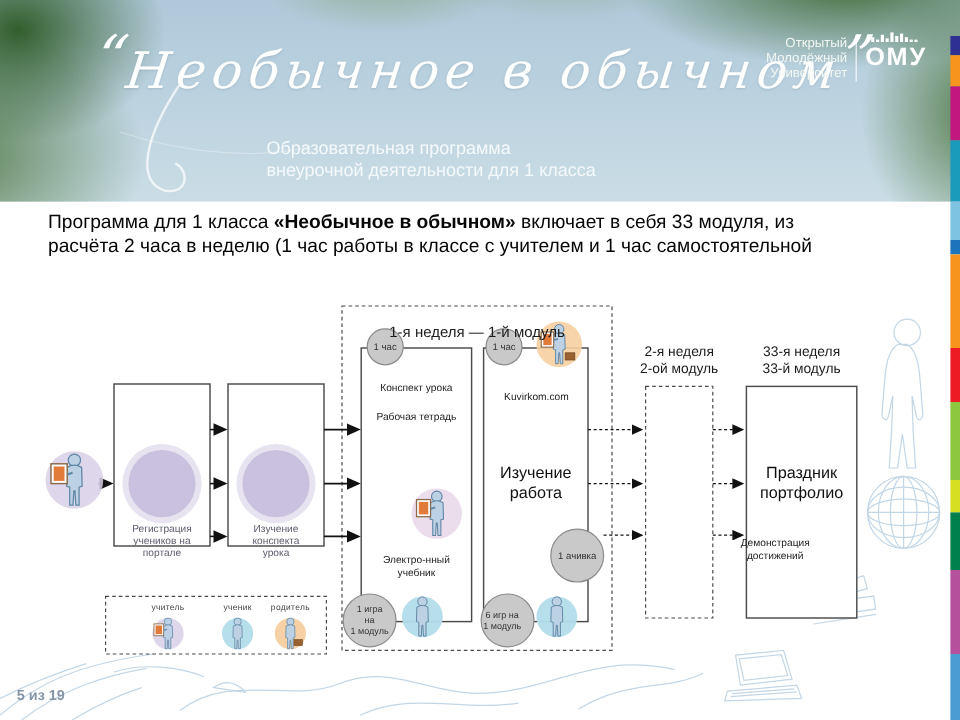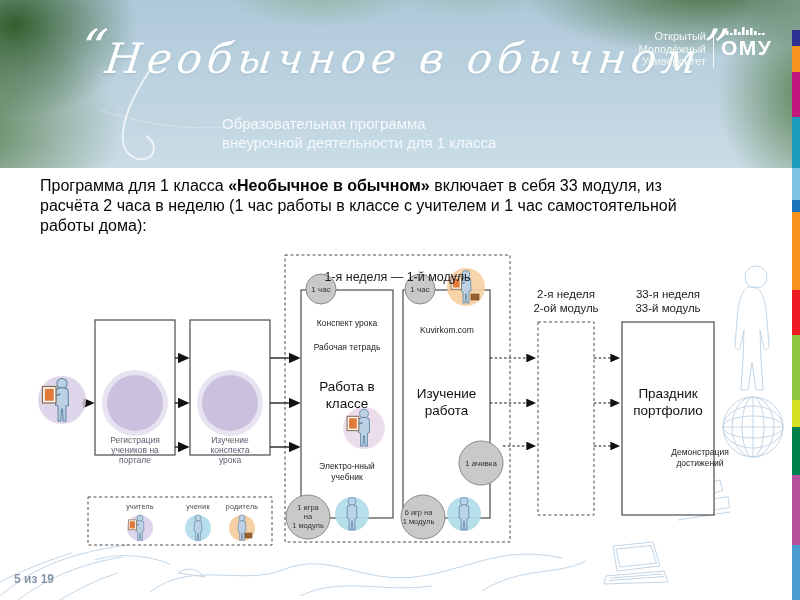--- a/index.html
+++ b/index.html
@@ -99,21 +99,20 @@
       <div style="height: 65px; background: rgb(141, 198, 63);"></div>
       <div style="height: 27px; background: rgb(215, 223, 35);"></div>
       <div style="height: 48px; background: rgb(0, 128, 76);"></div>
       <div style="height: 70px; background: rgb(181, 80, 156);"></div>
       <div style="height: 55px; background: rgb(75, 156, 211);"></div>
     </div>
 
   <div class="intro">
     <div><span>Программа для 1 класса </span><b>«Необычное в обычном»</b><span> включает в себя 33 модуля, из</span></div>
     <div>расчёта 2 часа в неделю (1 час работы в классе с учителем и 1 час самостоятельной</div>
-    <div>работы дома):</div>
   </div>
 
   <svg width="800" height="600" viewBox="0 0 800 600" style="pointer-events:none">
     <defs>
       <marker id="ah" markerWidth="9" markerHeight="8" refX="7" refY="4" orient="auto">
         <path d="M0 0 L9 4 L0 8 Z" fill="#111"></path>
       </marker>
       <g id="person-fig">
         <circle cx="0" cy="-11" r="3.4" fill="#bcd2e4" stroke="#5f86a6" stroke-width=".7"></circle>
         <path d="M -4 -7 Q 0 -9.5 4 -7 L 4.3 3.5 L 2.6 4 L 2.6 14 L 0.8 14 L 0.3 6 L -0.3 6 L -0.8 14 L -2.6 14 L -2.6 4 L -4.3 3.5 Z" fill="#bcd2e4" stroke="#5f86a6" stroke-width=".7"></path>
@@ -286,24 +285,20 @@
     <div>конспекта</div>
     <div>урока</div>
   </div>
 
   <div class="dt gray-txt" style="left:303px;top:285px;width:36px">1 час</div>
   <div class="dt gray-txt" style="left:402px;top:285px;width:36px">1 час</div>
 
   <div class="dt small-txt" style="left:303px;top:318px;width:88px">Конспект урока</div>
   <div class="dt small-txt" style="left:303px;top:342px;width:88px">Рабочая тетрадь</div>
 
-  <div class="dt box-title" style="left:301px;top:378px;width:92px">
-    <div>Работа в</div>
-    <div>классе</div>
-  </div>
   <div class="dt small-txt" style="left:301px;top:461px;width:92px">
     <div>Электро-нный</div>
     <div>учебник</div>
   </div>
   <div class="dt gray-txt" style="left:286px;top:503px;width:44px;font-size:7.5px;line-height:9px">
     <div>1 игра</div>
     <div>на</div>
     <div>1 модуль</div>
   </div>
 
@@ -315,21 +310,21 @@
   <div class="dt gray-txt" style="left:459px;top:459px;width:44px">1 ачивка</div>
   <div class="dt gray-txt" style="left:401px;top:508px;width:35px;font-size:7.5px;line-height:9px">
     <div>6 игр на</div>
     <div>1 модуль</div>
   </div>
 
   <div class="dt box-title" style="left:622px;top:385px;width:92px">
     <div>Праздник</div>
     <div>портфолио</div>
   </div>
-  <div class="dt small-txt" style="left:654px;top:447px;width:92px">
+  <div class="dt small-txt" style="left:600px;top:447px;width:92px">
     <div>Демонстрация</div>
     <div>достижений</div>
   </div>
 
   <div class="dt legend-lbl" style="left:110px;top:503px;width:60px">учитель</div>
   <div class="dt legend-lbl" style="left:168px;top:503px;width:60px">ученик</div>
   <div class="dt legend-lbl" style="left:212px;top:503px;width:60px">родитель</div>
 
   <div class="footer-page">5 из 19</div>
 </div>

